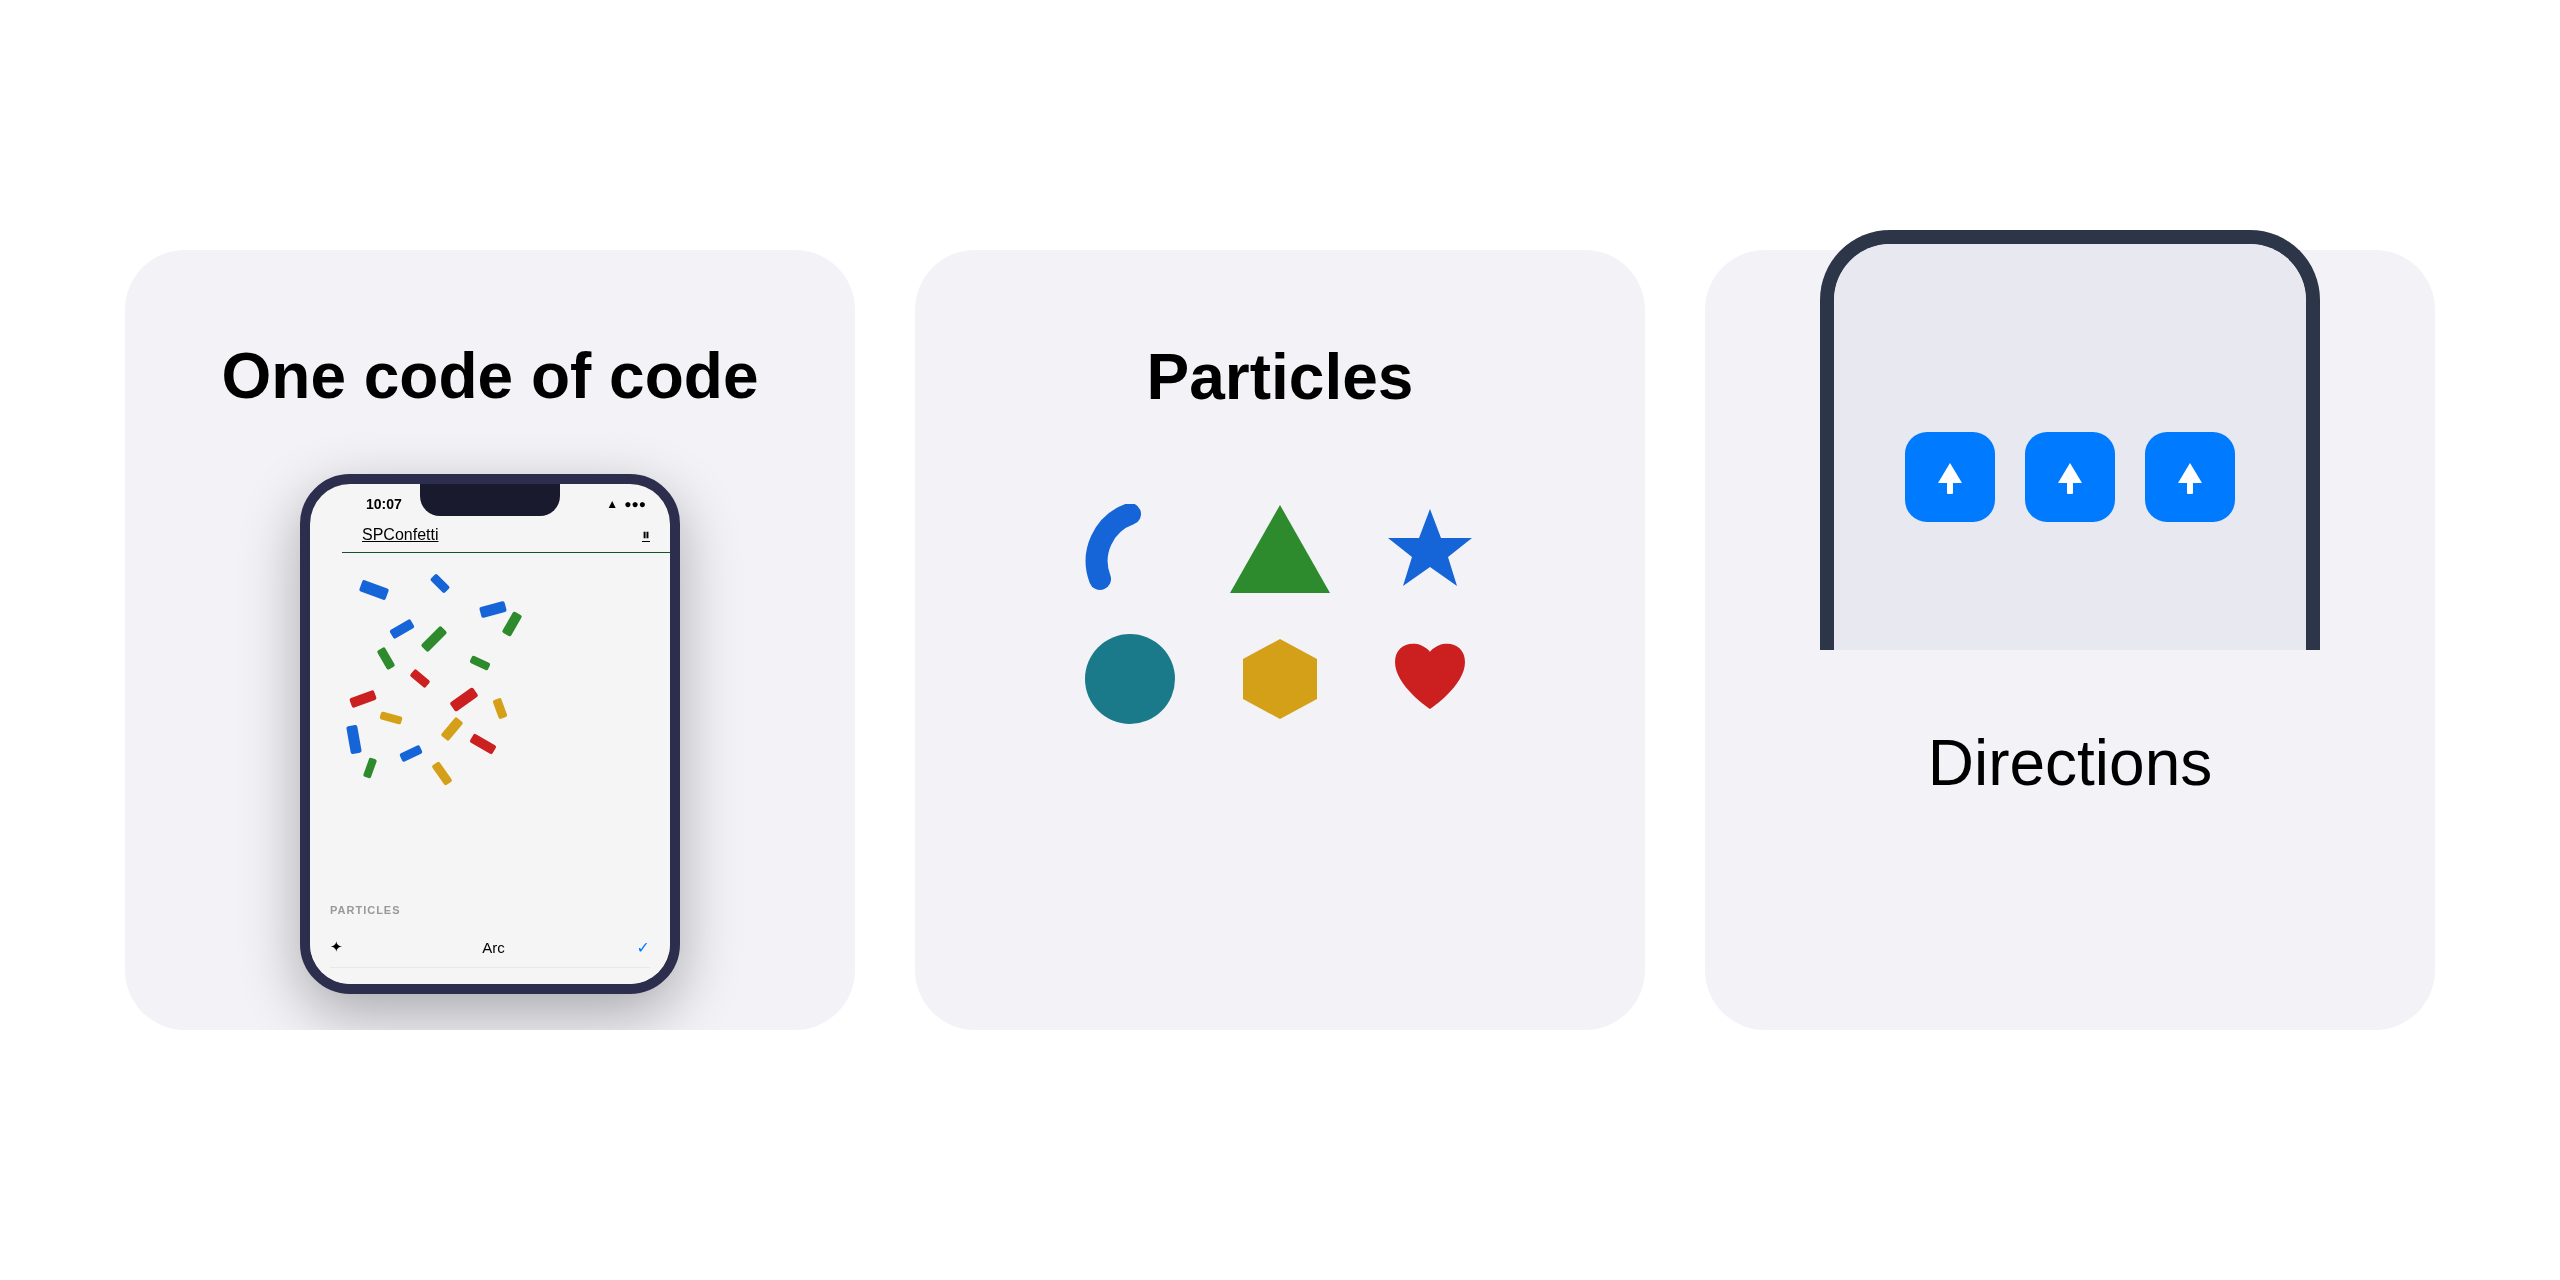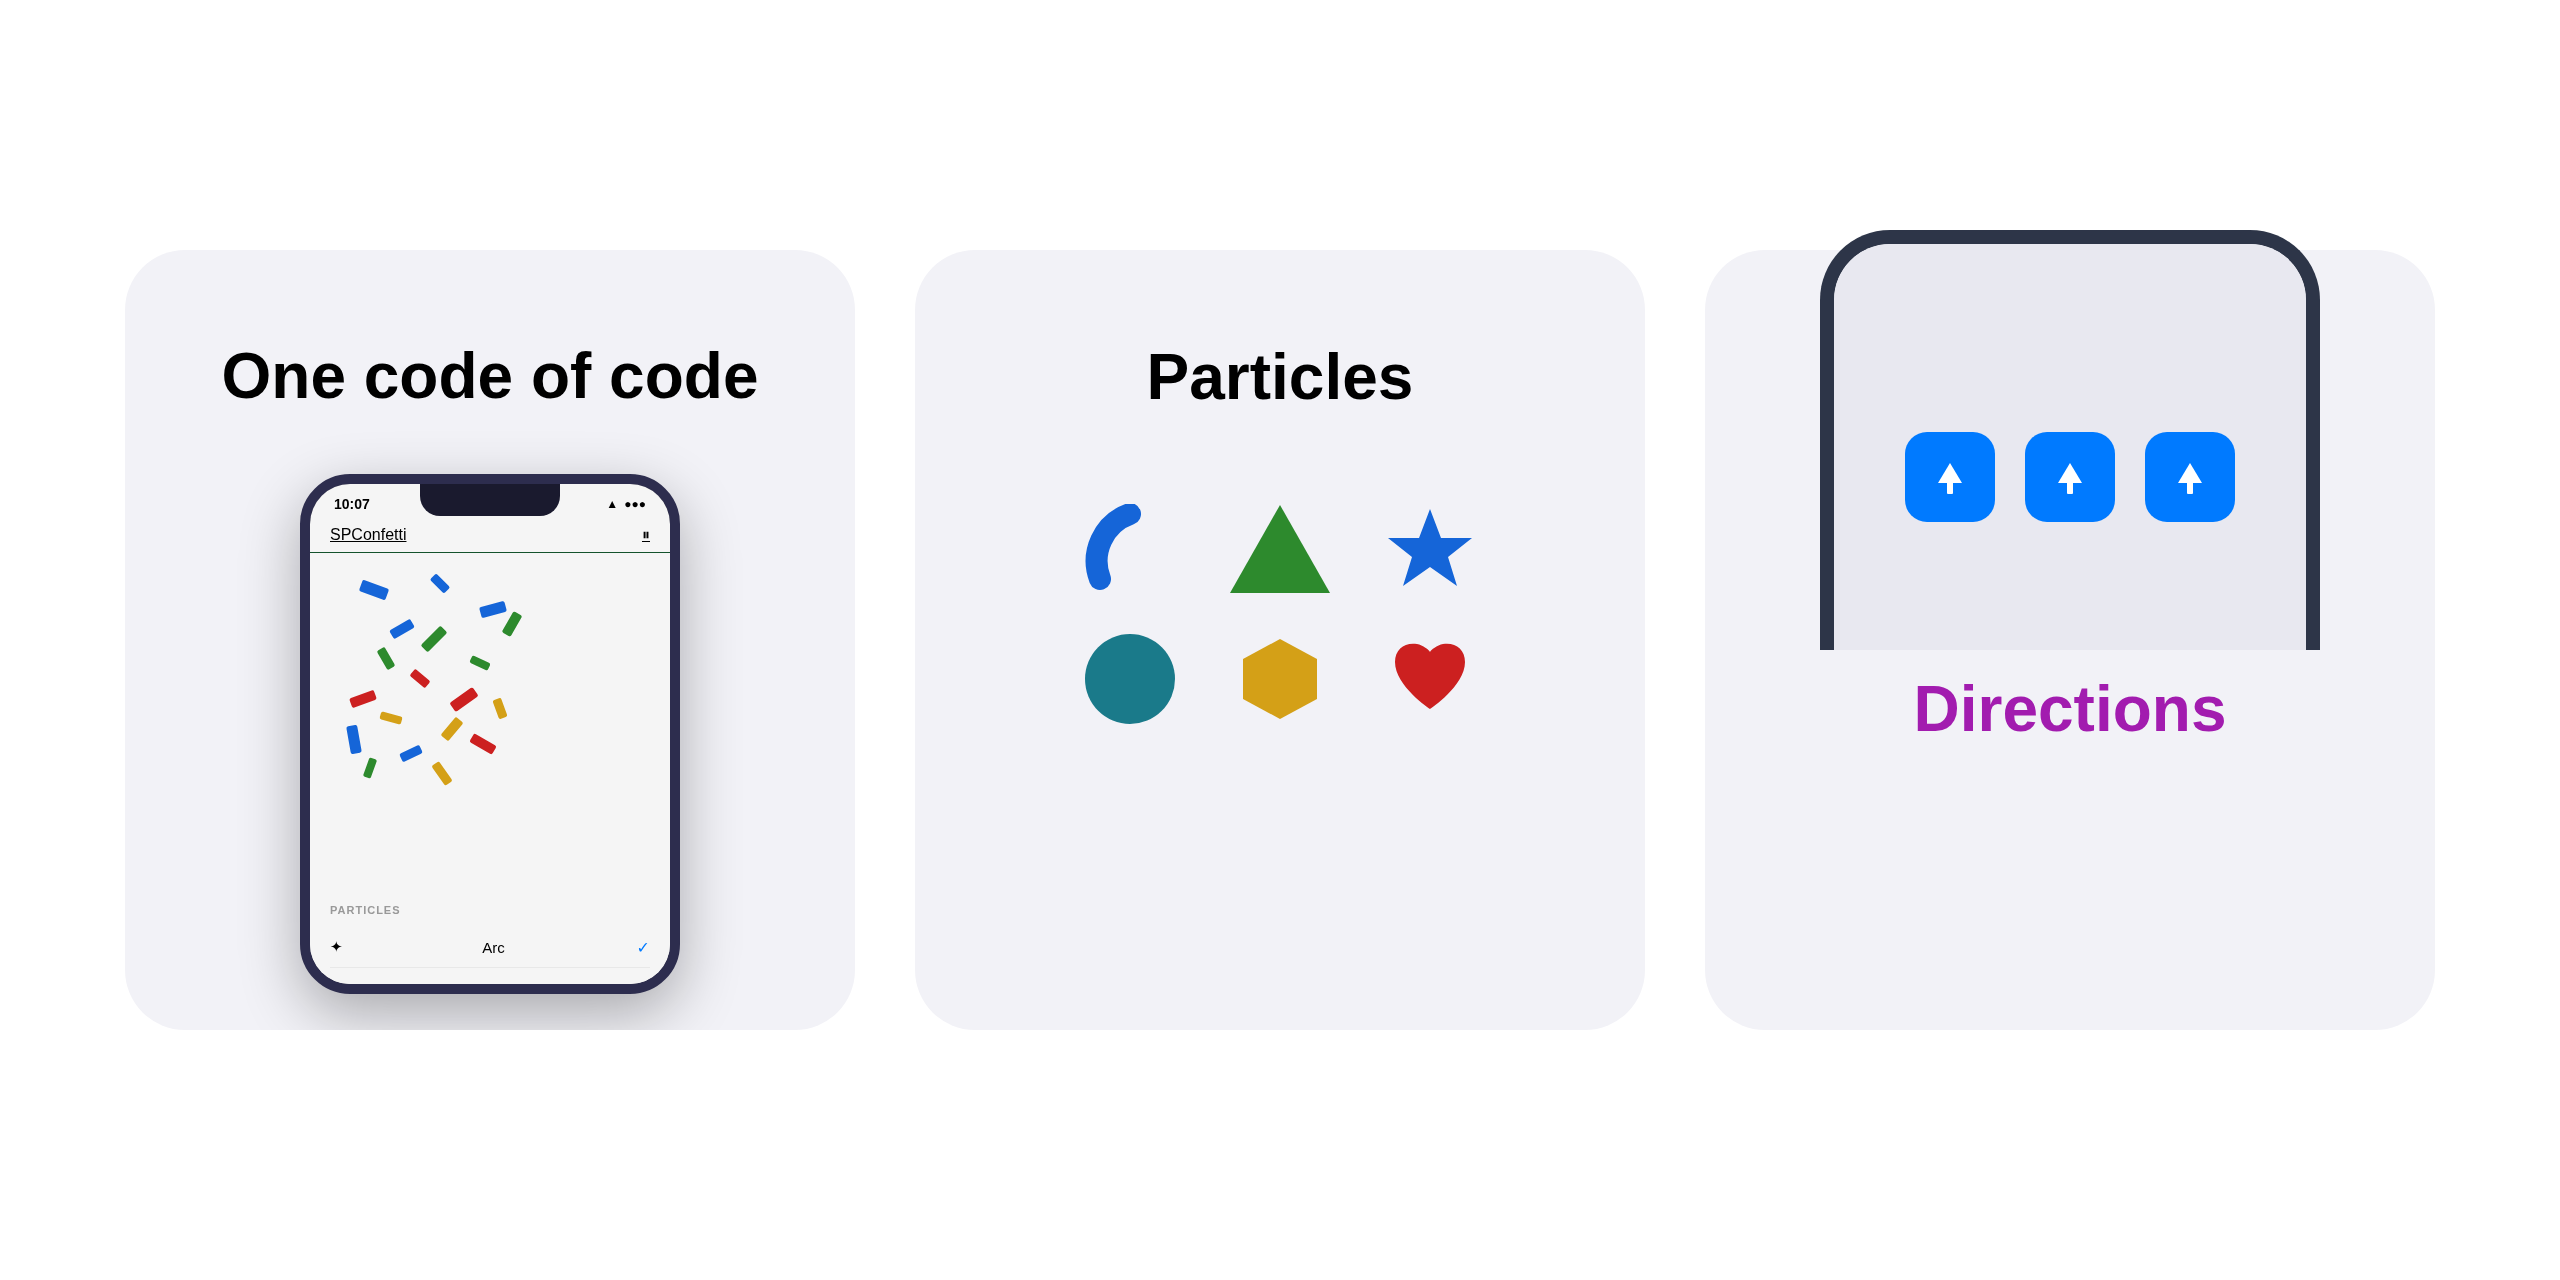--- a/index.html
+++ b/index.html
@@ -75,20 +75,21 @@
       z-index: 10;
     }
 
     .phone-screen {
       width: 100%;
       height: 100%;
       background: #f5f5f5;
       border-radius: 8px;
       overflow: hidden;
       position: relative;
+      padding-left: 32px;
     }
 
     .phone-status-bar {
       display: flex;
       justify-content: space-between;
       align-items: center;
       padding: 12px 24px 6px;
       font-size: 13px;
       font-weight: 600;
       color: #000;
@@ -228,24 +229,24 @@
       height: 90px;
       background: #007aff;
       border-radius: 22px;
       display: flex;
       align-items: center;
       justify-content: center;
     }
 
     .card-3 .card-title {
       font-size: 64px;
-      font-weight: 700;
-      color: #a21caf;
+      font-weight: 400;
+      color: #000000;
       text-align: center;
-      margin-top: 22px;
+      margin-top: 76px;
     }
 
     
     .cf {
       position: absolute;
     }
   </style>
 </head>
 <body>
 

